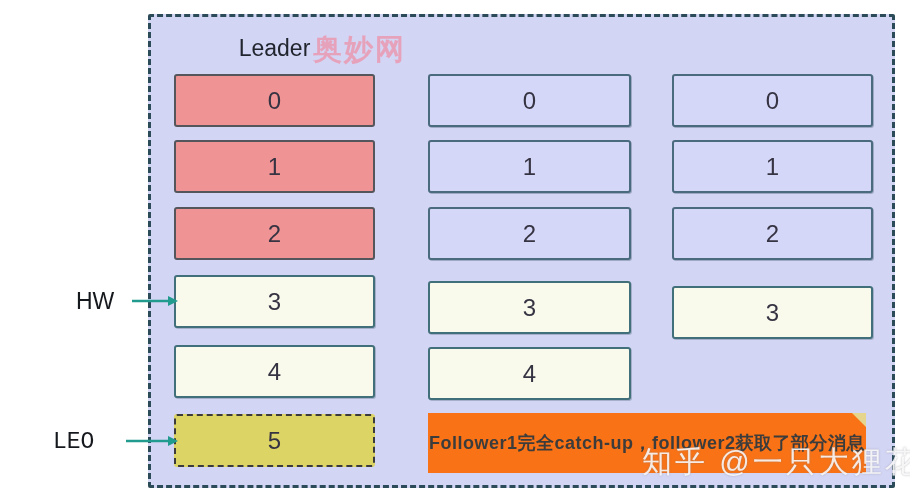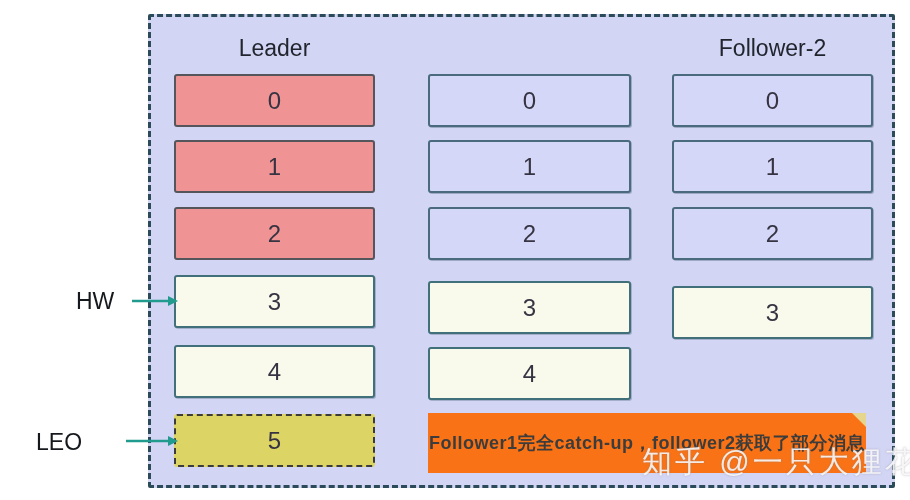--- a/index.html
+++ b/index.html
@@ -28,21 +28,21 @@
   .y0{top:74px}.y1{top:140px}.y2{top:207px}.y3{top:275px}.y4{top:345px}.y5{top:414px}
   .y3b{top:281px}.y4b{top:347px}.y3c{top:286px}
   .seg-red{background:#ef9394;border:2px solid #55555c;}
   .seg-lav{background:#d4d7f8;border:2px solid #4a6a7e;box-shadow:1px 1px 0 rgba(60,90,110,0.35);}
   .seg-cream{background:#f9f9ec;border:2px solid #42707a;box-shadow:1px 1px 0 rgba(60,90,110,0.3);}
   .seg-leo{background:#ddd466;border:2px dashed #3b3b3b;}
   .pointer-label{
     position:absolute;font-size:23px;color:#15181d;font-weight:500;
   }
   .hw-label{left:76px;top:288px;}
-  .leo-label{left:36px;top:429px;}
+  .leo-label{left:53px;top:429px;font-family:Liberation Mono, monospace;}
   .arrow-layer{position:absolute;left:0;top:0;width:910px;height:500px;pointer-events:none;}
   .note{
     position:absolute;left:428px;top:413px;width:438px;height:60px;
     background:#f97316;display:flex;align-items:center;justify-content:center;
     font-size:18px;font-weight:600;color:#3c3c3c;letter-spacing:0.5px;
   }
   .note-fold{
     position:absolute;top:0;right:0;width:0;height:0;
     border-top:14px solid #e6d58c;border-left:14px solid transparent;
   }
@@ -57,22 +57,22 @@
   }
 </style>
 </head>
 <body>
 
 <div class="canvas">
 
   <div class="container"></div>
 
   <div class="col-title title-leader">Leader</div>
-  <div class="col-title title-f2">Follower-2</div>
 
+  <div class="wm-top">奥妙网</div>
 
   <div class="box col-l y0 seg-red">0</div>
   <div class="box col-l y1 seg-red">1</div>
   <div class="box col-l y2 seg-red">2</div>
   <div class="box col-l y3 seg-cream">3</div>
   <div class="box col-l y4 seg-cream">4</div>
   <div class="box col-l y5 seg-leo">5</div>
 
   <div class="box col-f1 y0 seg-lav">0</div>
   <div class="box col-f1 y1 seg-lav">1</div>

